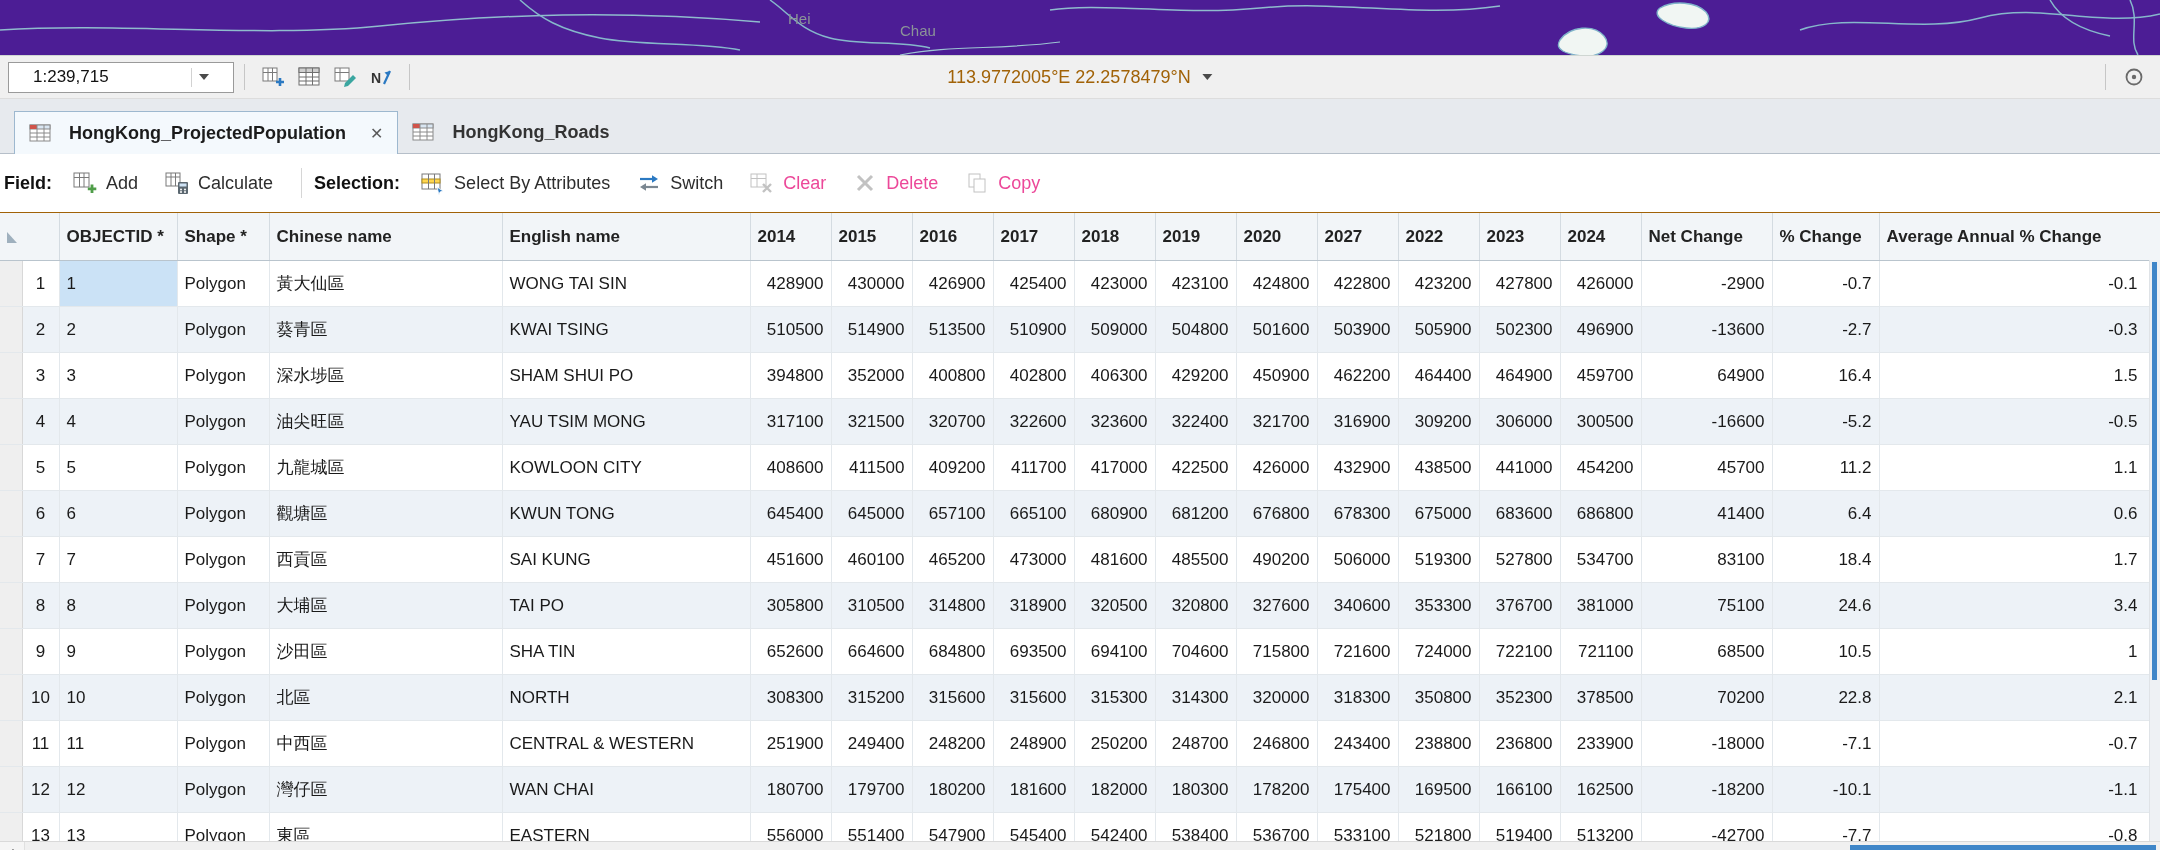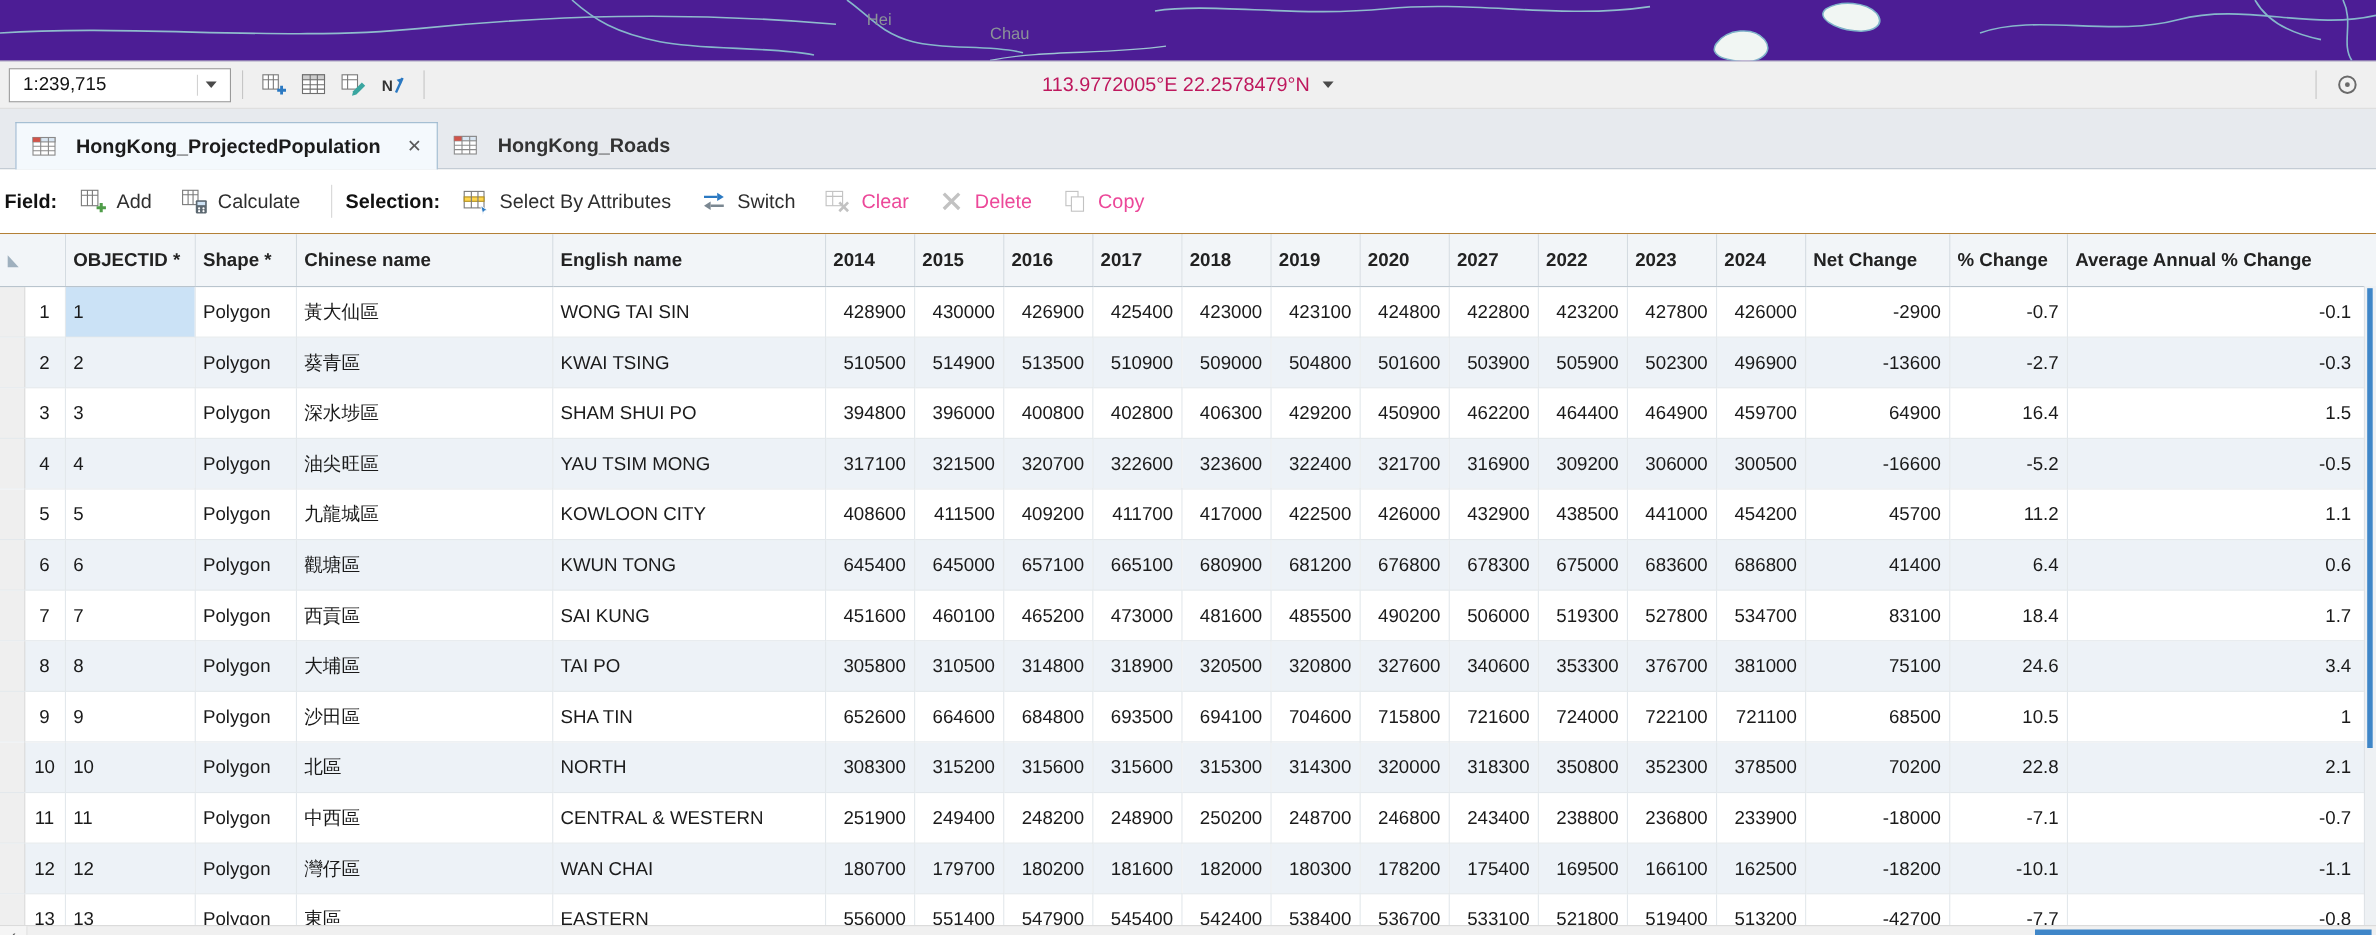--- a/index.html
+++ b/index.html
@@ -8,26 +8,26 @@
 
   
   .map-strip{position:relative;height:55px;background:#4c1d95;border-bottom:1px solid #cfd6d2;overflow:hidden;}
   .map-strip svg{position:absolute;inset:0;}
   .map-label{position:absolute;font-size:15px;color:#8b9398;}
   .map-label-0{left:788px;top:10px;}
   .map-label-1{left:900px;top:22px;}
 
   
   .top-toolbar{position:relative;height:42px;background:#f0f0f0;display:flex;align-items:center;padding:0 8px;border-bottom:1px solid #dddddd;}
-  .scale-combo{width:176px;height:29px;background:#fff;border:1px solid #9a9a9a;display:flex;align-items:center;padding:0 12px;font-size:17px;color:#111;}
+  .scale-combo{width:176px;height:29px;background:#fff;border:1px solid #9a9a9a;display:flex;align-items:center;padding:0 24px;font-size:17px;color:#111;}
   .combo-sep{width:1px;height:19px;background:#d2d2d2;margin-left:auto;margin-right:7px;}
   .caret-down{width:0;height:0;border-left:5px solid transparent;border-right:5px solid transparent;border-top:6px solid #4a4a4a;}
   .tb-sep{width:1px;height:26px;background:#c6c6c6;margin:0 10px;}
   .tb-icon{width:32px;height:32px;display:flex;align-items:center;justify-content:center;margin:0 2px;}
-  .coords{position:absolute;left:50%;transform:translateX(-50%);display:flex;align-items:center;gap:12px;font-size:18px;color:#be185d;cursor:default;justify-content:flex-end;}
+  .coords{position:absolute;left:50%;transform:translateX(-50%);display:flex;align-items:center;gap:12px;font-size:18px;color:#a16207;cursor:default;justify-content:flex-end;}
   .tb-right{margin-left:auto;display:flex;align-items:center;}
 
   
   .tab-bar{height:54px;background:#e7eaee;display:flex;align-items:flex-end;padding-left:14px;border-bottom:1px solid #b6bfc9;}
   .tab{height:42px;display:flex;align-items:center;gap:18px;padding:0 14px;font-size:18px;font-weight:700;color:#333;cursor:default;}
   .tab.active{background:#f4f9fd;border:1px solid #9db8cf;border-bottom:none;margin-bottom:-1px;color:#1b1b1b;}
   .tab-close{font-size:16px;color:#5a5a5a;margin-left:6px;font-weight:400;}
 
   
   .field-toolbar{height:58px;background:#ffffff;display:flex;align-items:center;padding:0 4px;font-size:18px;border-bottom:1px solid #a16207;}
@@ -319,21 +319,21 @@
             <td class="num">-0.3</td>
           </tr>
           <tr>
             <td class="selector"></td>
             <td class="rownum">3</td>
             <td>3</td>
             <td>Polygon</td>
             <td>深水埗區</td>
             <td>SHAM SHUI PO</td>
             <td class="num">394800</td>
-            <td class="num">396000</td>
+            <td class="num">352000</td>
             <td class="num">400800</td>
             <td class="num">402800</td>
             <td class="num">406300</td>
             <td class="num">429200</td>
             <td class="num">450900</td>
             <td class="num">462200</td>
             <td class="num">464400</td>
             <td class="num">464900</td>
             <td class="num">459700</td>
             <td class="num">64900</td>

